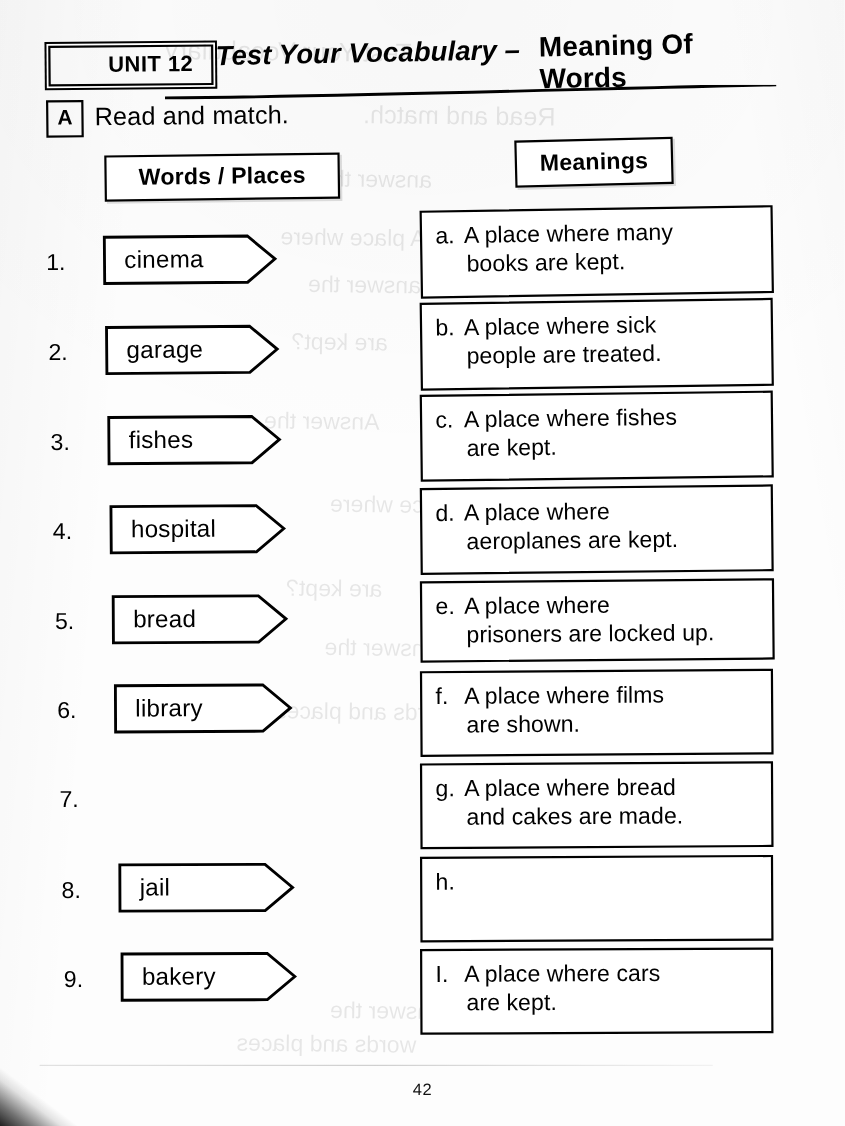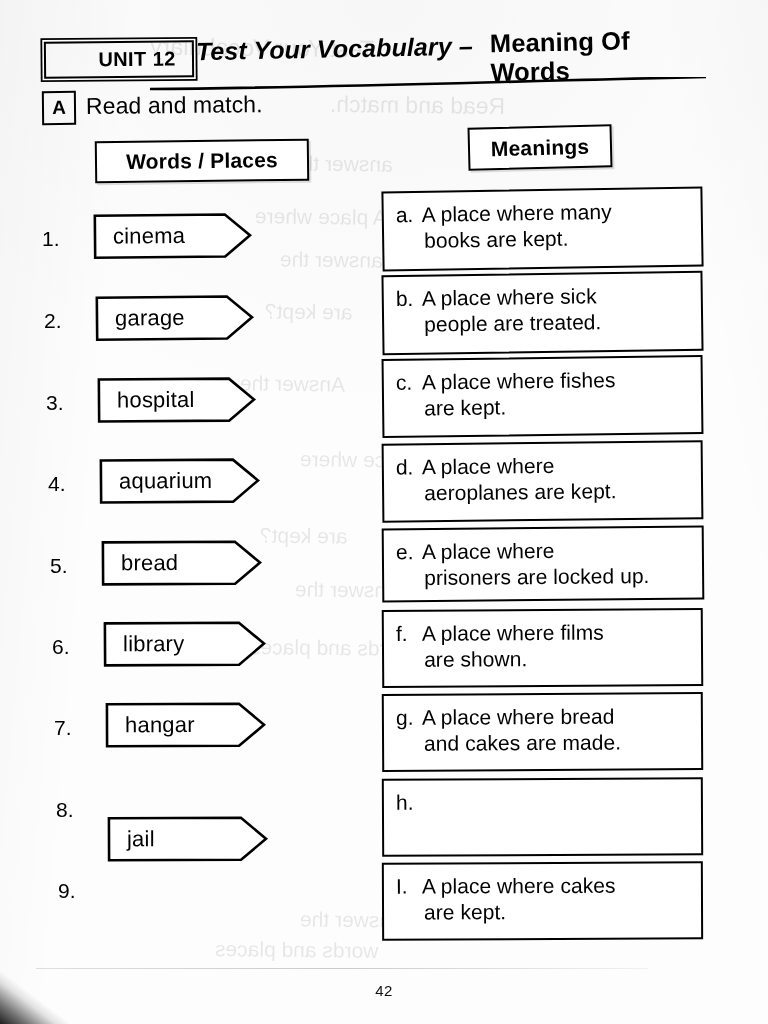--- a/index.html
+++ b/index.html
@@ -189,30 +189,30 @@
           </svg>
           <div class="arrow-label">garage</div>
         </div>
       </div>
       <div class="wrow" style="top: 377px;">
         <div class="wnum" style="left: 46px;">3.</div>
         <div class="arrow-box" style="left: 97px; width: 160px; transform: rotate(-0.4deg);">
           <svg width="160" height="46" viewBox="0 0 160 46">
             <path d="M2 2 H132 L157 23 L132 44 H2 Z" fill="#fff" stroke="#000" stroke-width="2.6" stroke-linejoin="miter"></path>
           </svg>
-          <div class="arrow-label">hospital</div>
+          <div class="arrow-label">fishes</div>
         </div>
       </div>
       <div class="wrow" style="top: 458px;">
         <div class="wnum" style="left: 48px;">4.</div>
         <div class="arrow-box" style="left: 99px; width: 162px; transform: rotate(-0.4deg);">
           <svg width="162" height="46" viewBox="0 0 162 46">
             <path d="M2 2 H134 L159 23 L134 44 H2 Z" fill="#fff" stroke="#000" stroke-width="2.6" stroke-linejoin="miter"></path>
           </svg>
-          <div class="arrow-label">aquarium</div>
+          <div class="arrow-label">hospital</div>
         </div>
       </div>
       <div class="wrow" style="top: 540px;">
         <div class="wnum" style="left: 50px;">5.</div>
         <div class="arrow-box" style="left: 101px; width: 162px; transform: rotate(-0.3deg);">
           <svg width="162" height="46" viewBox="0 0 162 46">
             <path d="M2 2 H134 L159 23 L134 44 H2 Z" fill="#fff" stroke="#000" stroke-width="2.6" stroke-linejoin="miter"></path>
           </svg>
           <div class="arrow-label">bread</div>
         </div>
@@ -221,38 +221,38 @@
         <div class="wnum" style="left: 52px;">6.</div>
         <div class="arrow-box" style="left: 103px; width: 164px; transform: rotate(-0.3deg);">
           <svg width="164" height="46" viewBox="0 0 164 46">
             <path d="M2 2 H136 L161 23 L136 44 H2 Z" fill="#fff" stroke="#000" stroke-width="2.6" stroke-linejoin="miter"></path>
           </svg>
           <div class="arrow-label">library</div>
         </div>
       </div>
       <div class="wrow" style="top: 702px;">
         <div class="wnum" style="left: 54px;">7.</div>
-        <div class="arrow-box" style="left: 105px; width: 162px; transform: rotate(-0.2deg);">
+      </div>
+      <div class="wrow" style="top: 784px;">
+        <div class="wnum" style="left: 56px;">8.</div>
+        <div class="arrow-box" style="left: 107px; width: 162px; transform: rotate(-0.2deg);">
           <svg width="162" height="46" viewBox="0 0 162 46">
             <path d="M2 2 H134 L159 23 L134 44 H2 Z" fill="#fff" stroke="#000" stroke-width="2.6" stroke-linejoin="miter"></path>
           </svg>
-          <div class="arrow-label">hangar</div>
-        </div>
-      </div>
-      <div class="wrow" style="top: 784px;">
-        <div class="wnum" style="left: 56px;">8.</div>
-        <div class="arrow-box" style="left: 107px; width: 162px; transform: rotate(-0.2deg); margin-top: 32px;">
+          <div class="arrow-label">jail</div>
+        </div>
+      </div>
+      <div class="wrow" style="top: 865px;">
+        <div class="wnum" style="left: 58px;">9.</div>
+        <div class="arrow-box" style="left: 109px; width: 162px; transform: rotate(-0.2deg);">
           <svg width="162" height="46" viewBox="0 0 162 46">
             <path d="M2 2 H134 L159 23 L134 44 H2 Z" fill="#fff" stroke="#000" stroke-width="2.6" stroke-linejoin="miter"></path>
           </svg>
-          <div class="arrow-label">jail</div>
-        </div>
-      </div>
-      <div class="wrow" style="top: 865px;">
-        <div class="wnum" style="left: 58px;">9.</div>
+          <div class="arrow-label">bakery</div>
+        </div>
       </div>
     </div>
 
   <div id="meanings-col">
       <div class="mrow" style="top: 189px; height: 80px; width: 321px; transform: rotate(-0.9deg);">
         <div class="mbox">
           <div class="mk">a.</div>
           <div class="mtxt"><span>A place where many</span><span class="l2">books are kept.</span></div>
         </div>
       </div>
@@ -293,21 +293,21 @@
         </div>
       </div>
       <div class="mrow" style="top: 778px; height: 78px; width: 321px; transform: rotate(-0.3deg);">
         <div class="mbox">
           <div class="mk">h.</div>
         </div>
       </div>
       <div class="mrow" style="top: 862px; height: 78px; width: 321px; transform: rotate(-0.25deg);">
         <div class="mbox">
           <div class="mk">I.</div>
-          <div class="mtxt"><span>A place where cakes</span><span class="l2">are kept.</span></div>
+          <div class="mtxt"><span>A place where cars</span><span class="l2">are kept.</span></div>
         </div>
       </div>
     </div>
 
   <div class="edge-line"></div>
   <div class="page-num">42</div>
   <div class="fold"></div>
 </div>
 
 </body></html>

